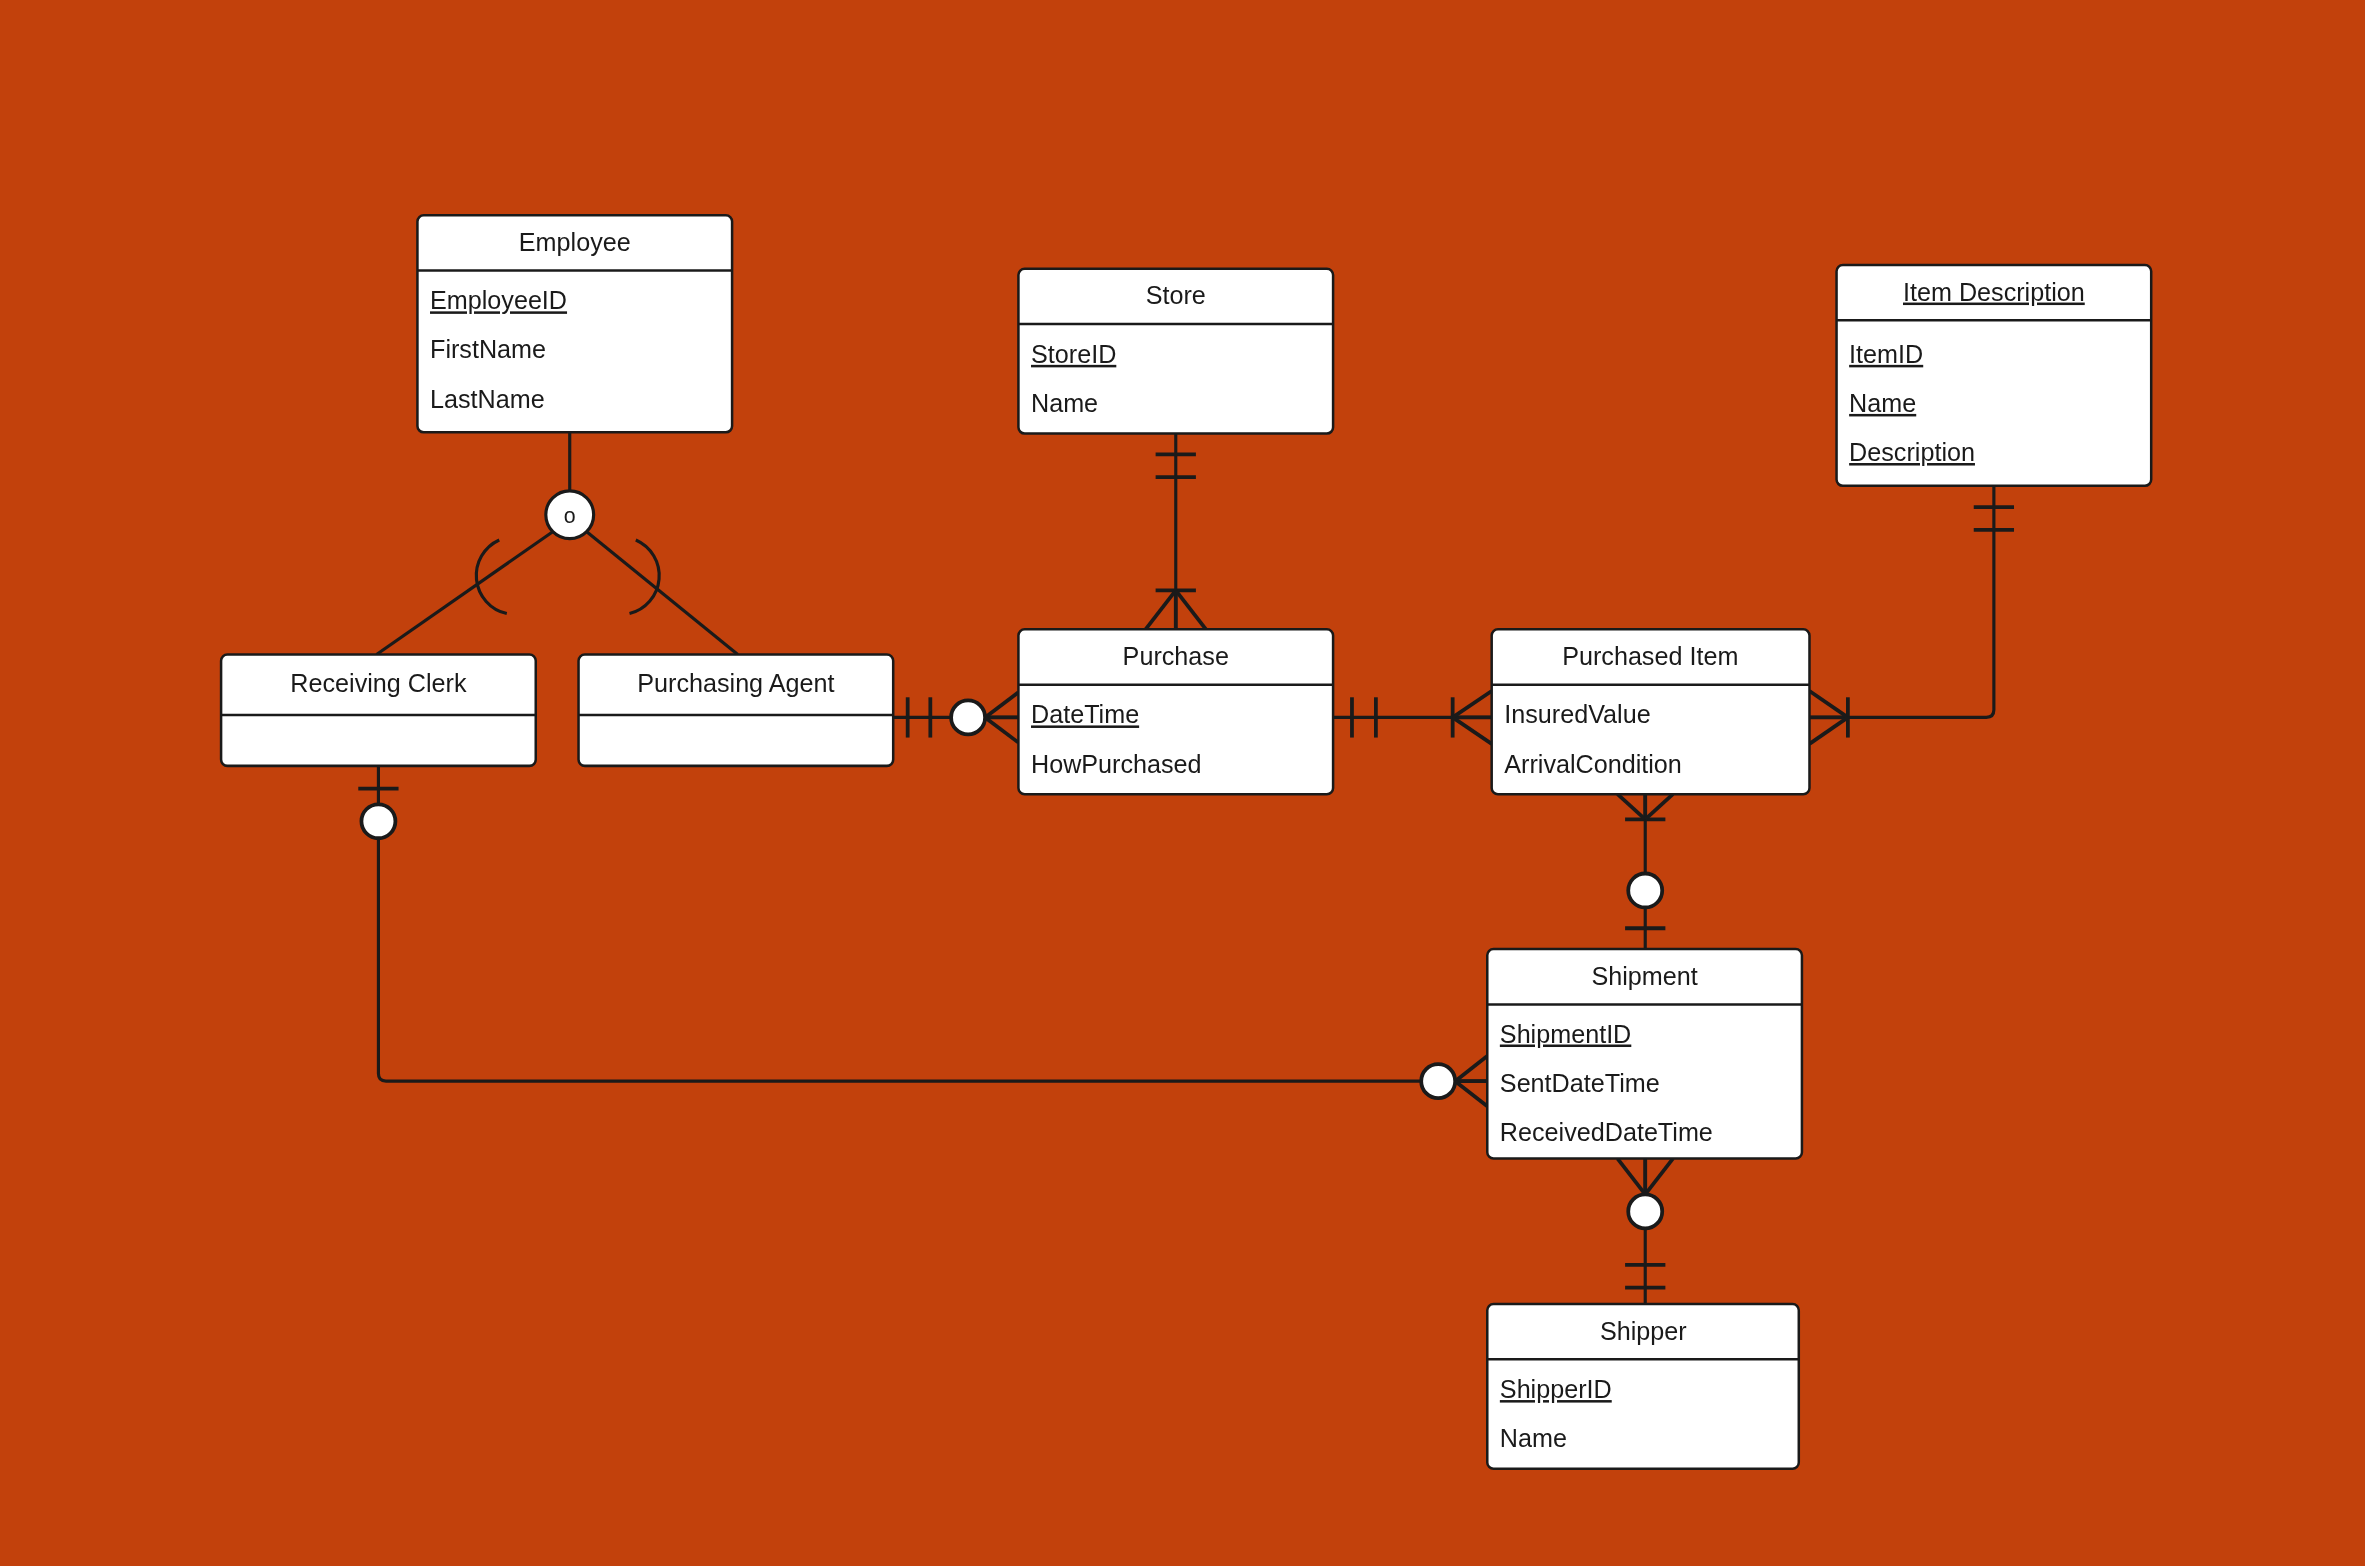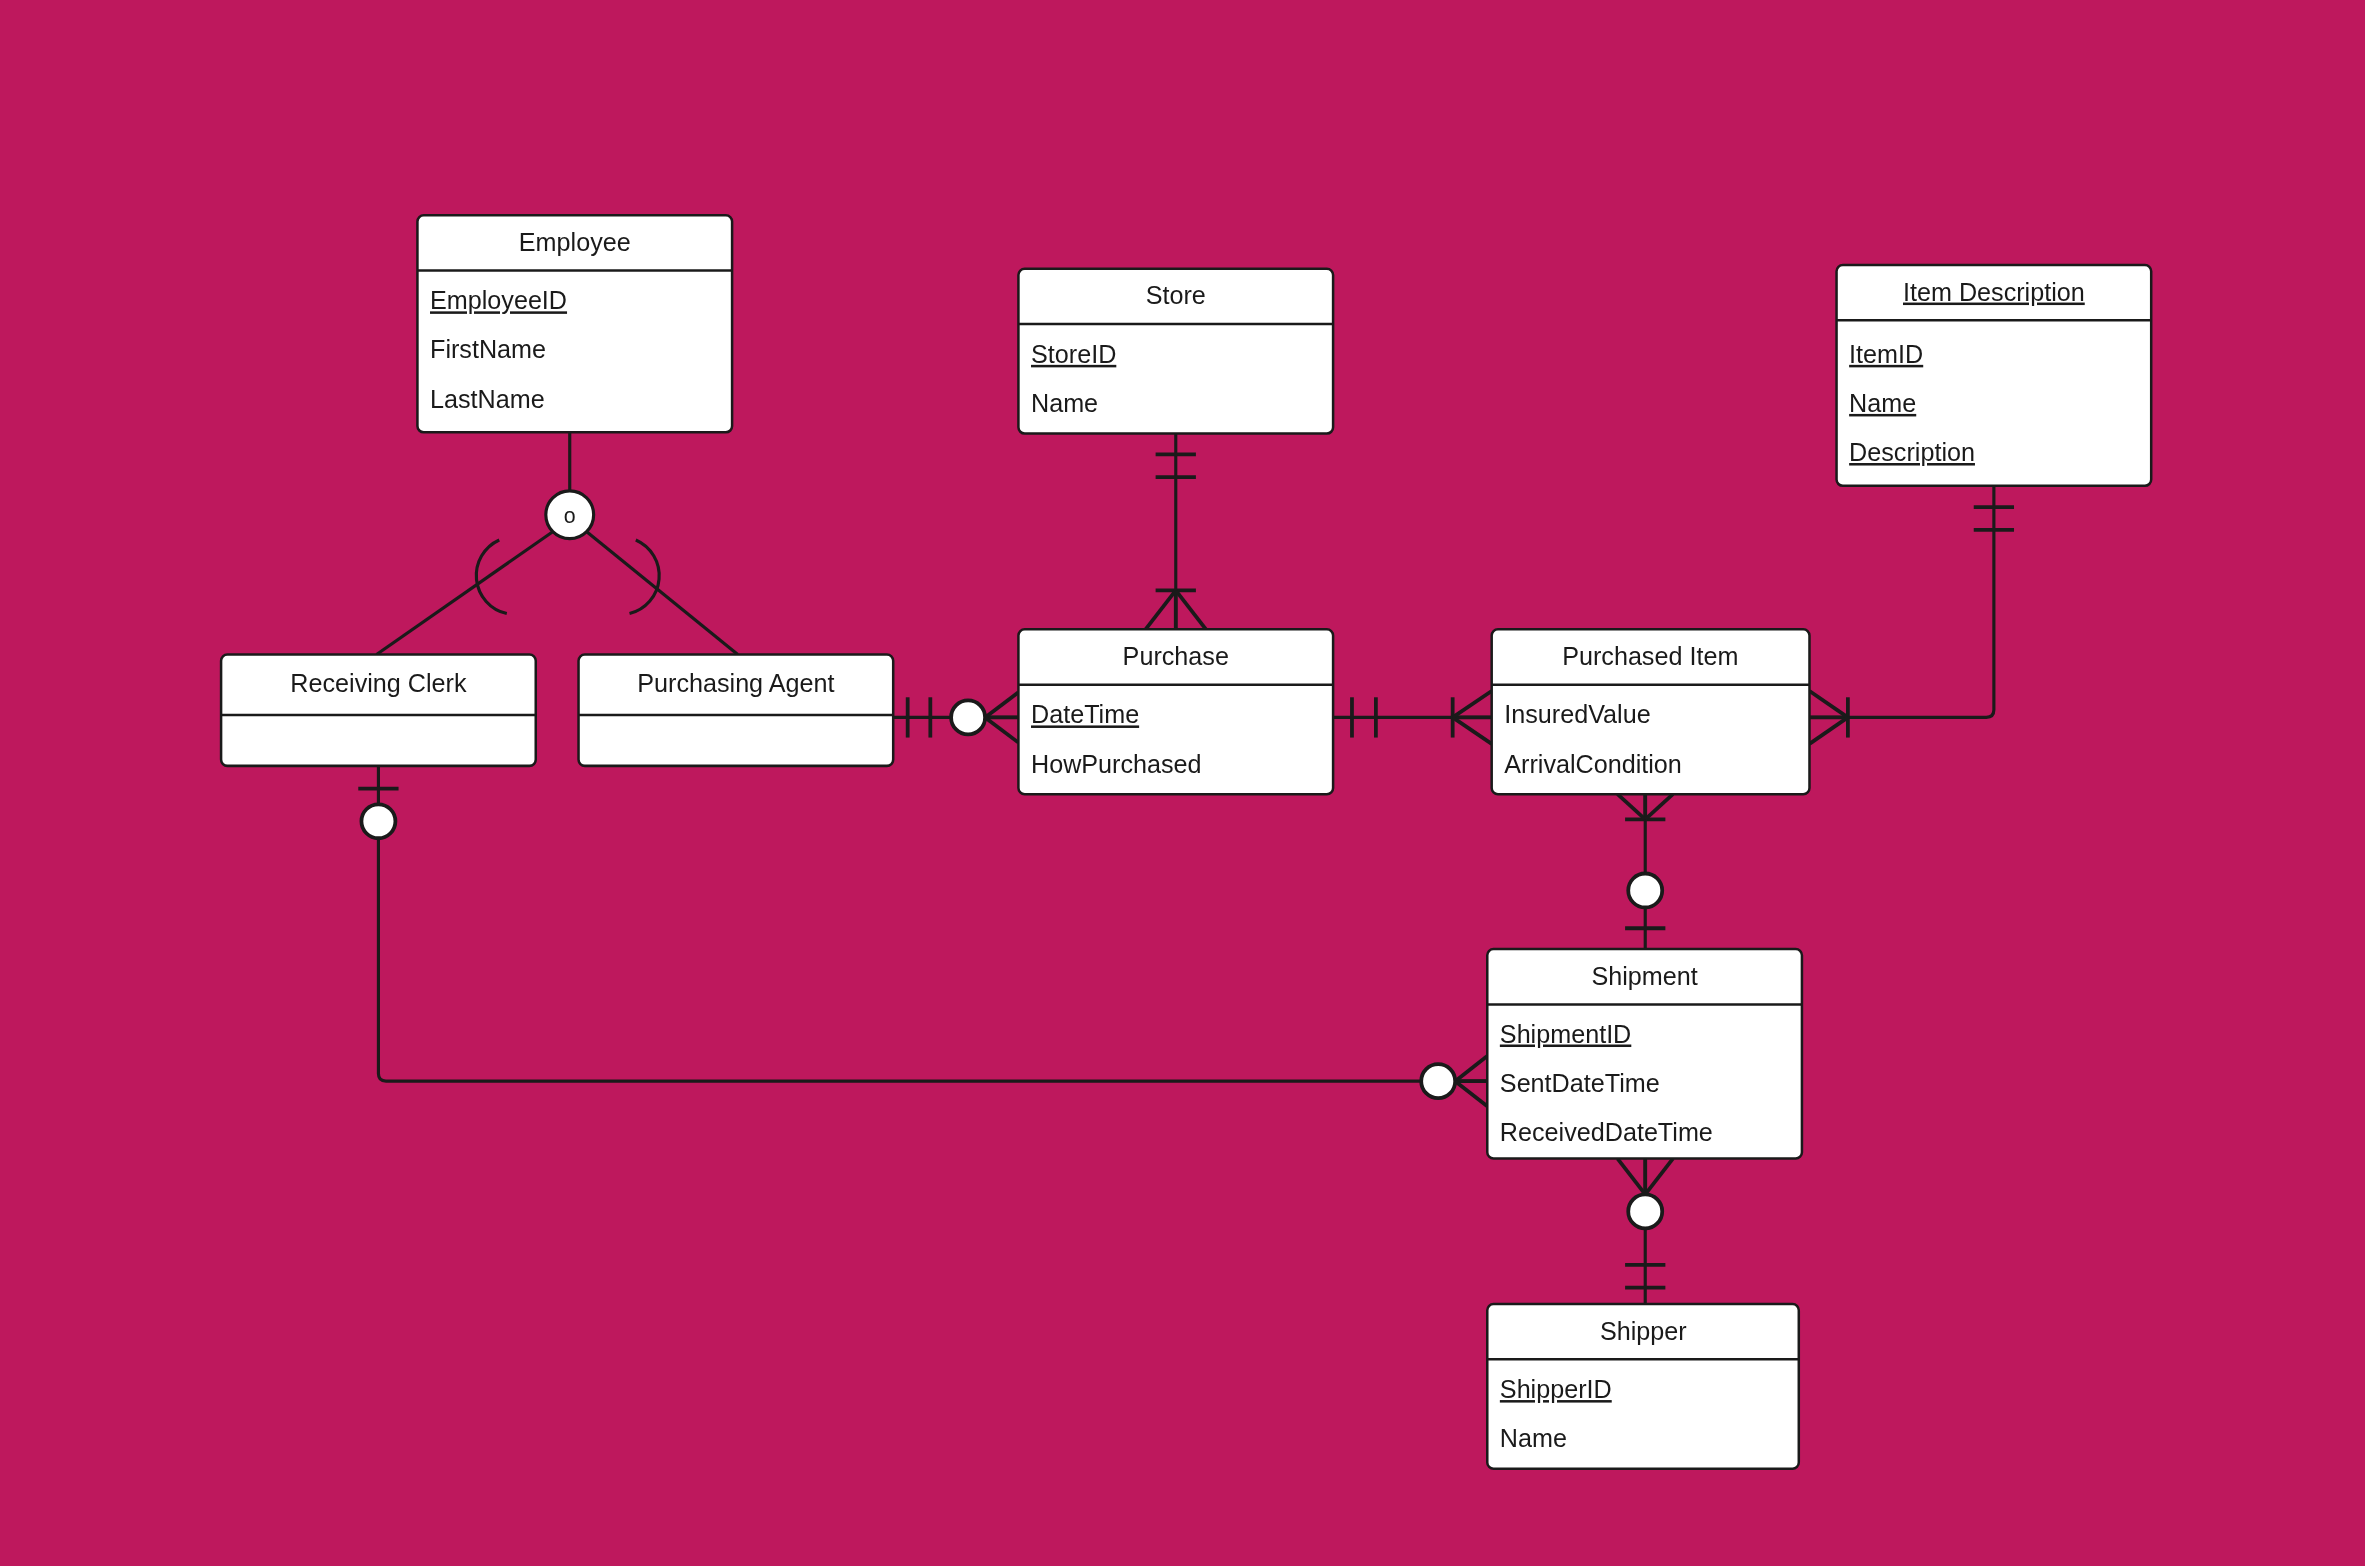--- a/index.html
+++ b/index.html
@@ -8,21 +8,21 @@
     padding: 0;
     background: #ffffff;
   }
   body {
     font-family: "Liberation Sans", sans-serif;
   }
   #diagram-root {
     position: relative;
     width: 2366px;
     height: 1567px;
-    background: #be185d;
+    background: #c2410c;
     overflow: hidden;
   }
   svg#er-canvas {
     position: absolute;
     top: 0;
     left: 0;
     width: 2366px;
     height: 1567px;
   }
   .entity-rect {

